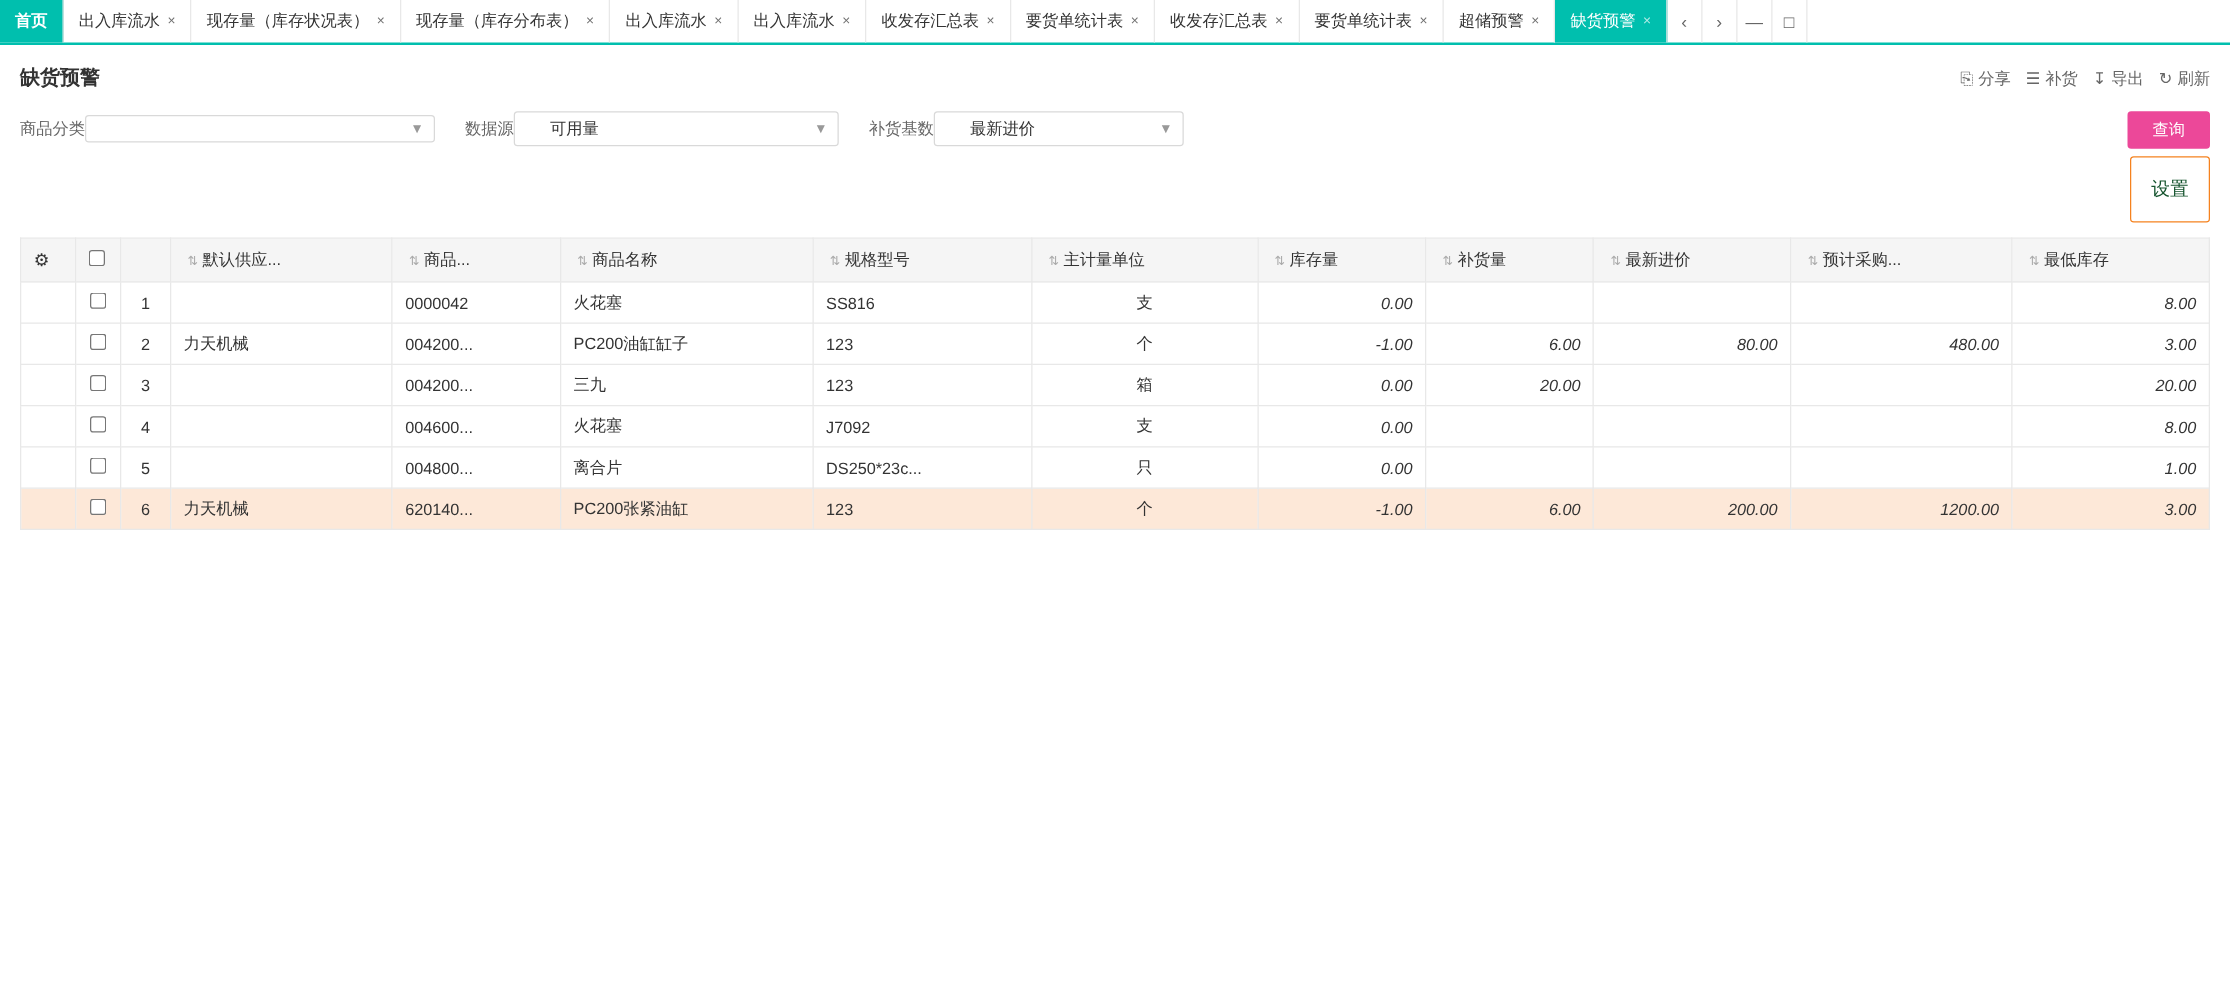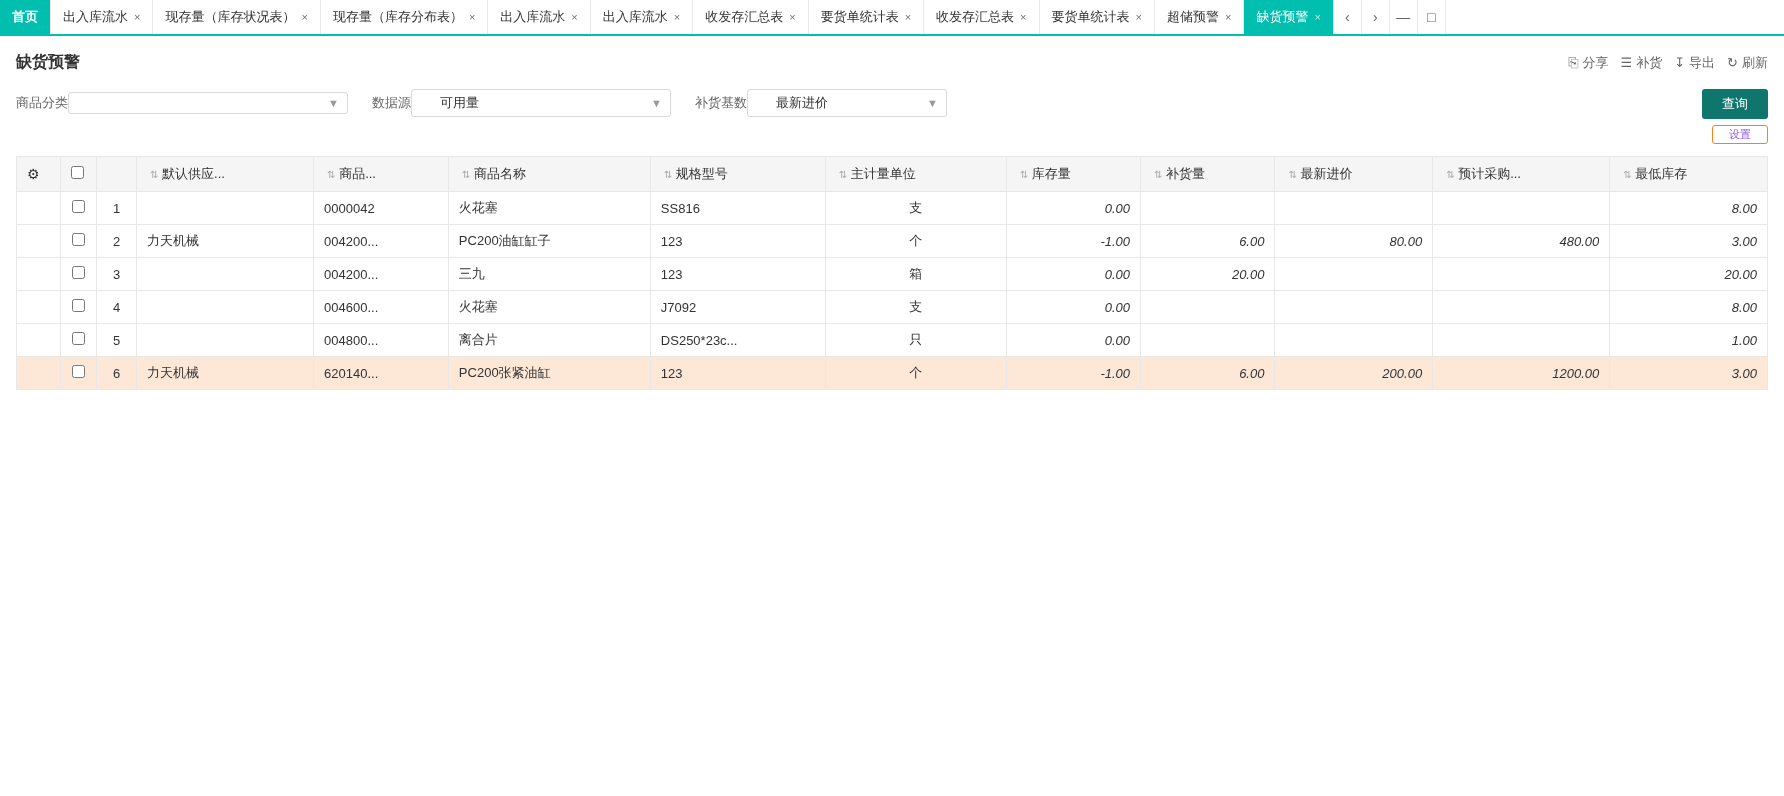--- a/index.html
+++ b/index.html
@@ -112,37 +112,37 @@
       color: #333;
       font-size: 13px;
       margin-left: 20px;
     }
     .filter-select-arrow {
       color: #999;
       font-size: 11px;
       margin-left: 8px;
     }
     .btn-query {
-      background: #0f766e;
+      background: #ec4899;
       color: #fff;
       border: none;
       padding: 6px 20px;
       border-radius: 3px;
       cursor: pointer;
       font-size: 13px;
       margin-left: auto;
     }
     .btn-settings {
       background: #fff;
-      color: #8b5cf6;
+      color: #14532d;
       border: 1px solid #f5821f;
-      padding: 1px 16px;
+      padding: 16px 16px;
       border-radius: 3px;
       cursor: pointer;
-      font-size: 11px;
+      font-size: 15px;
       margin-left: auto;
     }
 
     
     .filter-area {
       display: flex;
       align-items: flex-start;
       margin-bottom: 12px;
     }
     .filter-fields {

